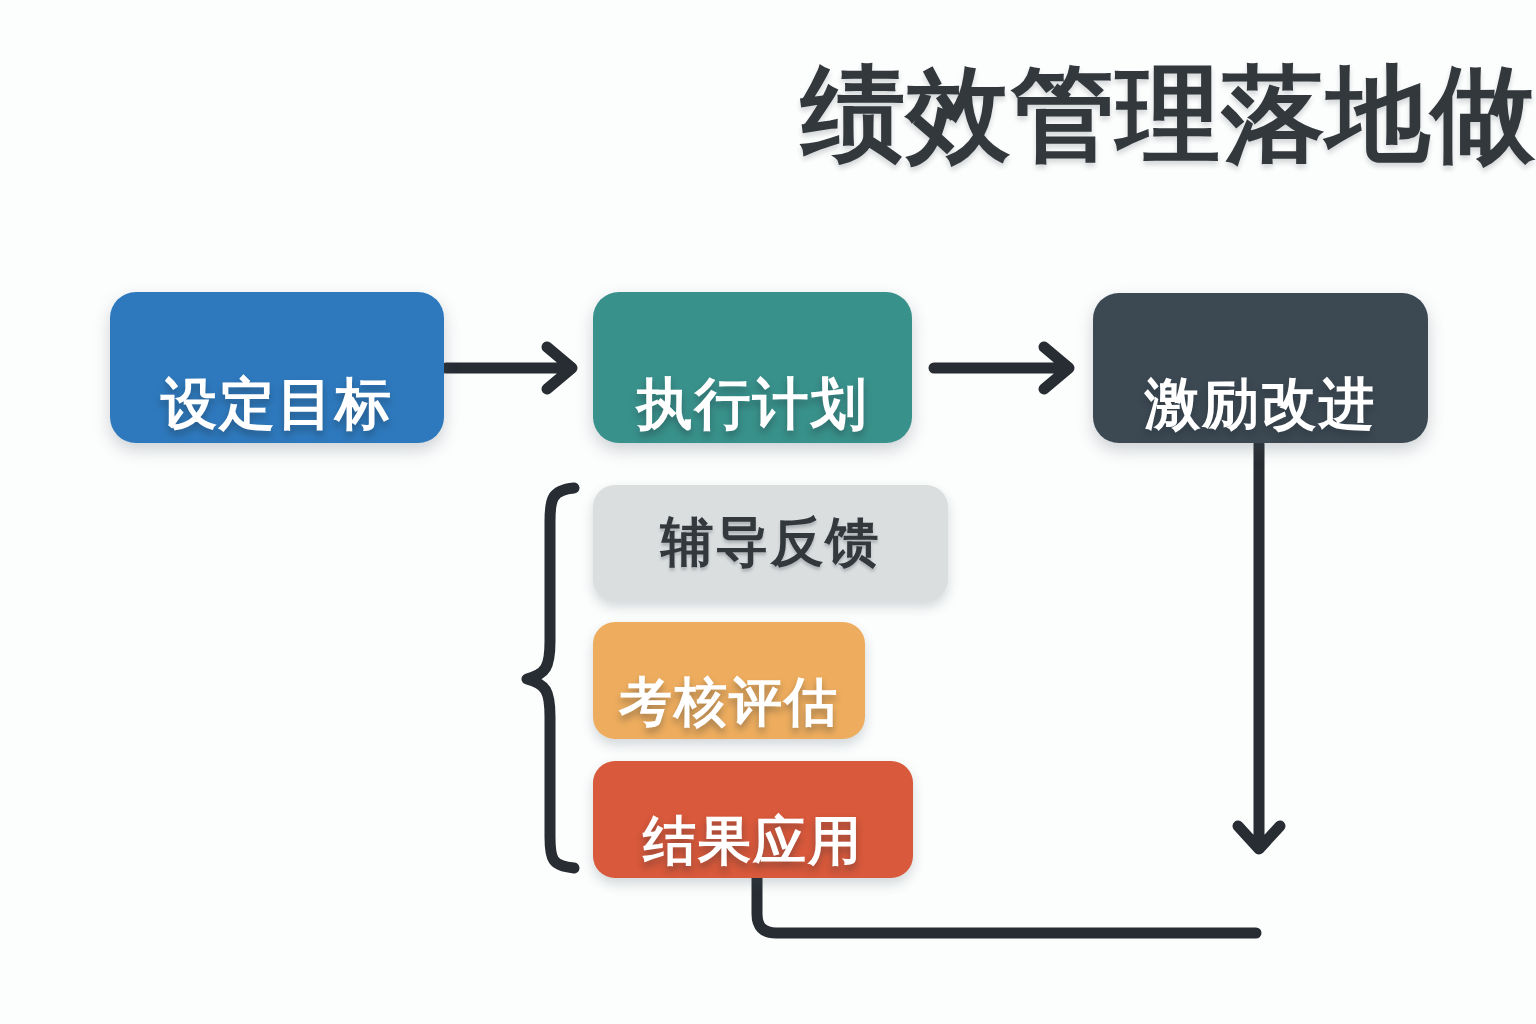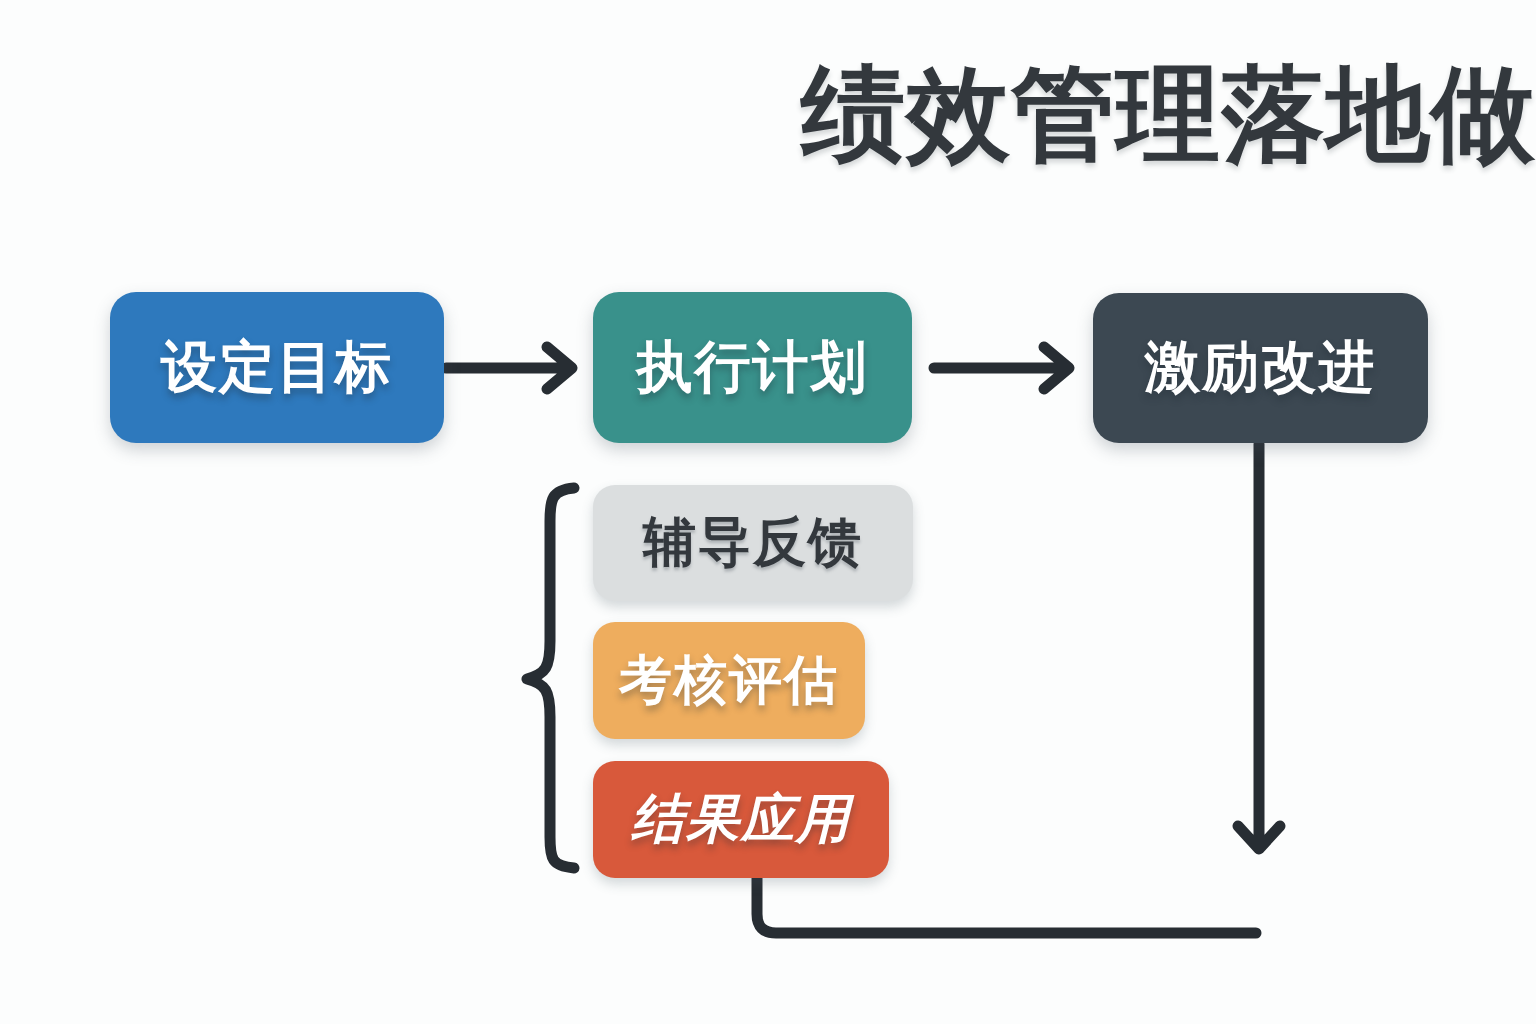--- a/index.html
+++ b/index.html
@@ -50,29 +50,29 @@
   .node.main {
     border-radius: 26px;
     font-size: 56px;
     box-shadow: 0 7px 16px rgba(70,85,95,0.25);
   }
   .node.sub {
     border-radius: 22px;
     font-size: 53px;
     box-shadow: 0 6px 12px rgba(70,85,95,0.22);
   }
-  .node.light-text { text-shadow: 0 5px 7px rgba(30,40,50,0.35); }
+  .node.light-text { text-shadow: 0 5px 7px rgba(30,40,50,0.35); align-items: flex-end; }
   .node.dark-text  { text-shadow: 0 3px 3px rgba(110,118,124,0.40); }
 
   .n-set-goals        { left: 110px; top: 292px; width: 334px; height: 151px; }
   .n-execute-plan     { left: 593px; top: 292px; width: 319px; height: 151px; }
   .n-motivate-improve { left: 1093px; top: 293px; width: 335px; height: 150px; }
-  .n-coaching         { left: 593px; top: 485px; width: 320px; height: 116px; }
+  .n-coaching         { left: 593px; top: 485px; width: 355px; height: 116px; }
   .n-assessment       { left: 593px; top: 622px; width: 272px; height: 117px; }
-  .n-result           { left: 593px; top: 761px; width: 296px; height: 117px; font-style: italic; }
+  .n-result           { left: 593px; top: 761px; width: 320px; height: 117px; }
 </style>
 </head>
 <body>
 
 <div class="canvas">
 
   <h1 class="title">绩效管理落地做</h1>
 
   <svg class="connectors" viewBox="0 0 1536 1024" aria-hidden="true">
     <path d="M446,368 H560 M547,347 L572,368 L547,389"></path>

